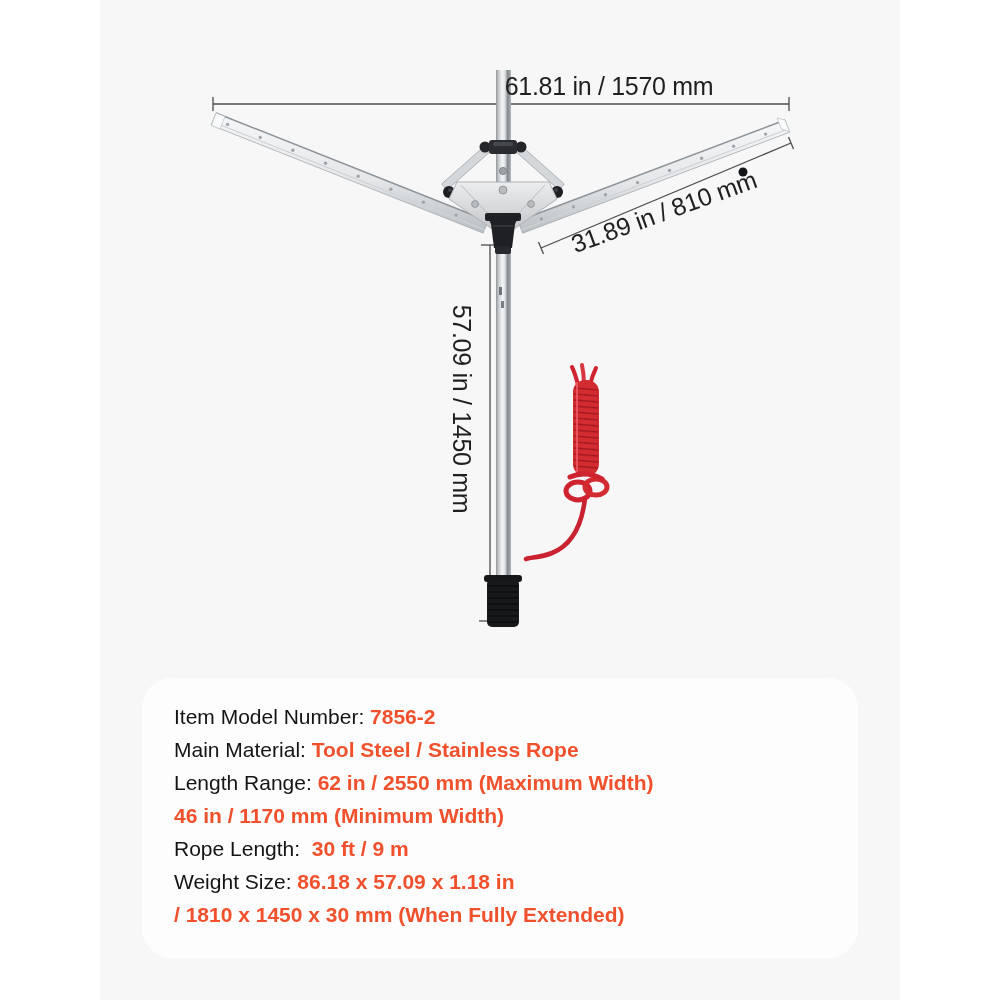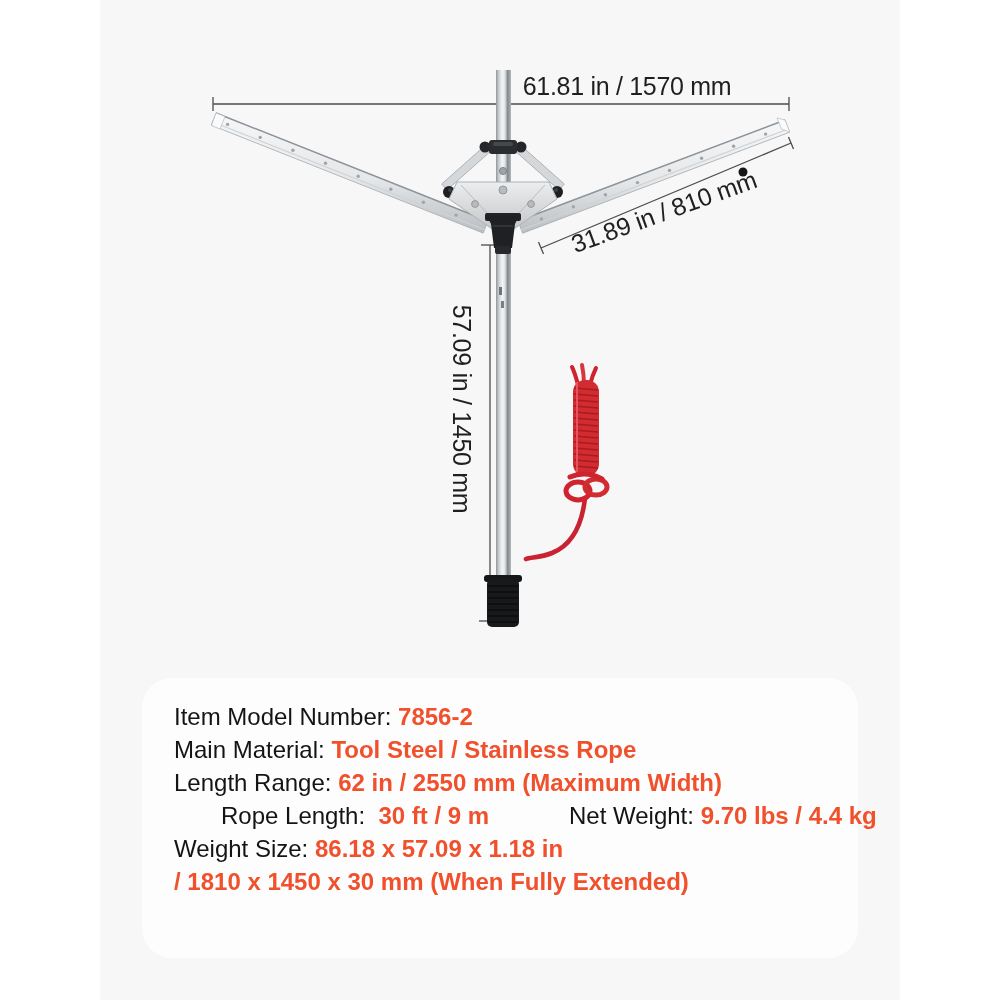--- a/index.html
+++ b/index.html
@@ -8,35 +8,35 @@
     background:#ffffff;
     font-family:"Liberation Sans","DejaVu Sans",sans-serif;
   }
   .stage{position:absolute;left:100px;top:0;width:800px;height:1000px;background:#f7f7f7;}
   .illustration{position:absolute;left:0;top:0;width:1000px;height:1000px;}
   
   .dim-label{
     position:absolute;color:#1f1f1f;font-size:25px;font-weight:500;
     letter-spacing:-0.3px;white-space:nowrap;
   }
-  .dim-width{left:627px;top:86px;transform:translate(-50%,-50%);}
+  .dim-width{left:609px;top:86px;transform:translate(-50%,-50%);}
   .dim-arm{left:664px;top:212px;transform:translate(-50%,-50%) rotate(-20deg);}
   .dim-height{left:461px;top:409px;transform:translate(-50%,-50%) rotate(90deg);}
   
   .spec-panel{
     position:absolute;left:142px;top:678px;width:716px;height:280px;
     background:#fdfdfd;border-radius:30px;box-sizing:border-box;
     padding:22px 28px 0 32px;
   }
   .spec-row{
-    font-size:24px;line-height:33px;color:#141414;white-space:pre;
+    font-size:21px;line-height:33px;color:#141414;white-space:pre;
   }
   .spec-row .lbl{color:#141414;font-weight:400;}
   .spec-row .val{color:#f1502c;font-weight:700;}
-  .spec-cols{display:flex;margin-left:47px;}
+  .spec-cols{display:flex;}
   .cell-a{width:348px;flex:0 0 348px;}
 </style>
 </head>
 <body>
 
 <div class="stage"></div>
 
 <svg class="illustration" viewBox="0 0 1000 1000" xmlns="http://www.w3.org/2000/svg">
   <defs>
     <linearGradient id="poleGrad" x1="0" y1="0" x2="1" y2="0">
@@ -197,19 +197,19 @@
 </svg>
 
 <div class="dim-label dim-width">61.81 in / 1570 mm</div>
 <div class="dim-label dim-arm">31.89 in / 810 mm</div>
 <div class="dim-label dim-height">57.09 in / 1450 mm</div>
 
 <div class="spec-panel">
   <div class="spec-row"><span class="lbl">Item Model Number: </span><span class="val">7856-2</span></div>
   <div class="spec-row"><span class="lbl">Main Material: </span><span class="val">Tool Steel / Stainless Rope</span></div>
   <div class="spec-row"><span class="lbl">Length Range: </span><span class="val">62 in / 2550 mm (Maximum Width)</span></div>
+  <div class="spec-row"><span class="lbl"></span><span class="val">46 in / 1170 mm (Minimum Width)</span></div>
   <div class="spec-row spec-cols">
     <div class="cell-a"><span class="lbl">Rope Length:  </span><span class="val">30 ft / 9 m</span></div>
-    <div><span class="lbl">Net Weight: </span><span class="val">9.70 lbs / 4.4 kg</span></div>
   </div>
   <div class="spec-row"><span class="lbl">Weight Size: </span><span class="val">86.18 x 57.09 x 1.18 in</span></div>
   <div class="spec-row"><span class="lbl"></span><span class="val">/ 1810 x 1450 x 30 mm (When Fully Extended)</span></div>
 </div>
 
 </body></html>

